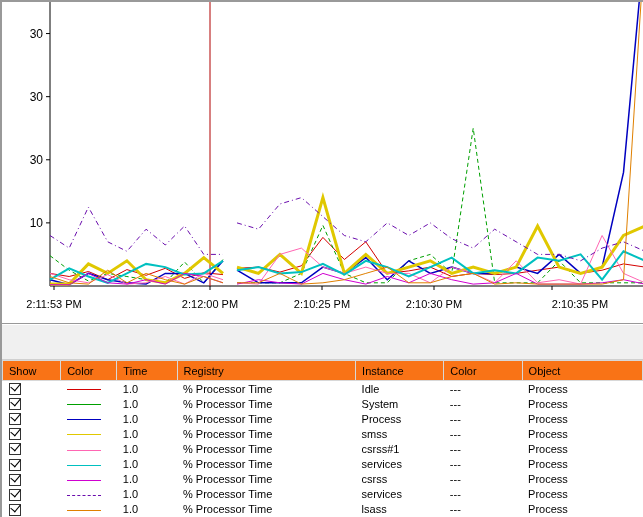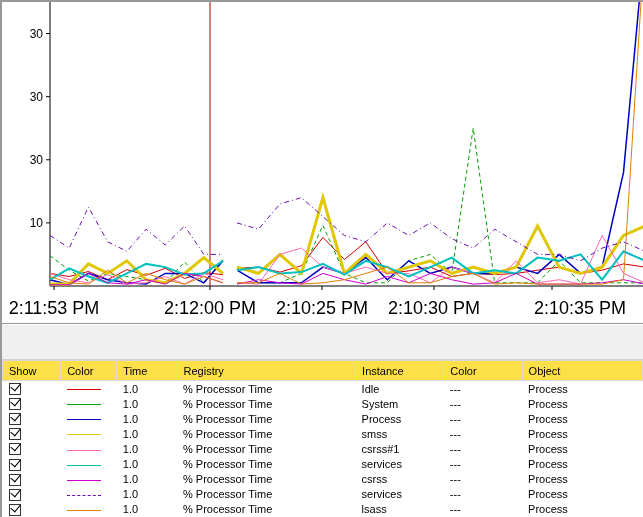--- a/index.html
+++ b/index.html
@@ -37,21 +37,21 @@
     right: 600px;
     width: 36px;
     text-align: right;
     font-size: 12px;
     color: #000;
     transform: translateY(-50%);
   }
   .x-tick-label {
     position: absolute;
     top: 296px;
-    font-size: 18px;
+    font-size: 11px;
     color: #000;
     transform: translateX(-50%);
     white-space: nowrap;
   }
   .splitter {
     height: 36px;
     background: #f0f0f0;
     border-top: 1px solid #fff;
     border-bottom: 1px solid #d0d0d0;
   }
@@ -64,21 +64,21 @@
     table-layout: fixed;
   }
   th, td {
     text-align: left;
     font-size: 11px;
     padding: 1px 6px 1px 6px;
     overflow: hidden;
     white-space: nowrap;
   }
   thead th {
-    background: #fde047;
+    background: #f97316;
     border: 1px solid #d8d8d8;
     font-weight: normal;
     height: 20px;
     color: #000;
     margin-left: 8px;
   }
   tbody td {
     height: 15px;
     color: #000;
   }

